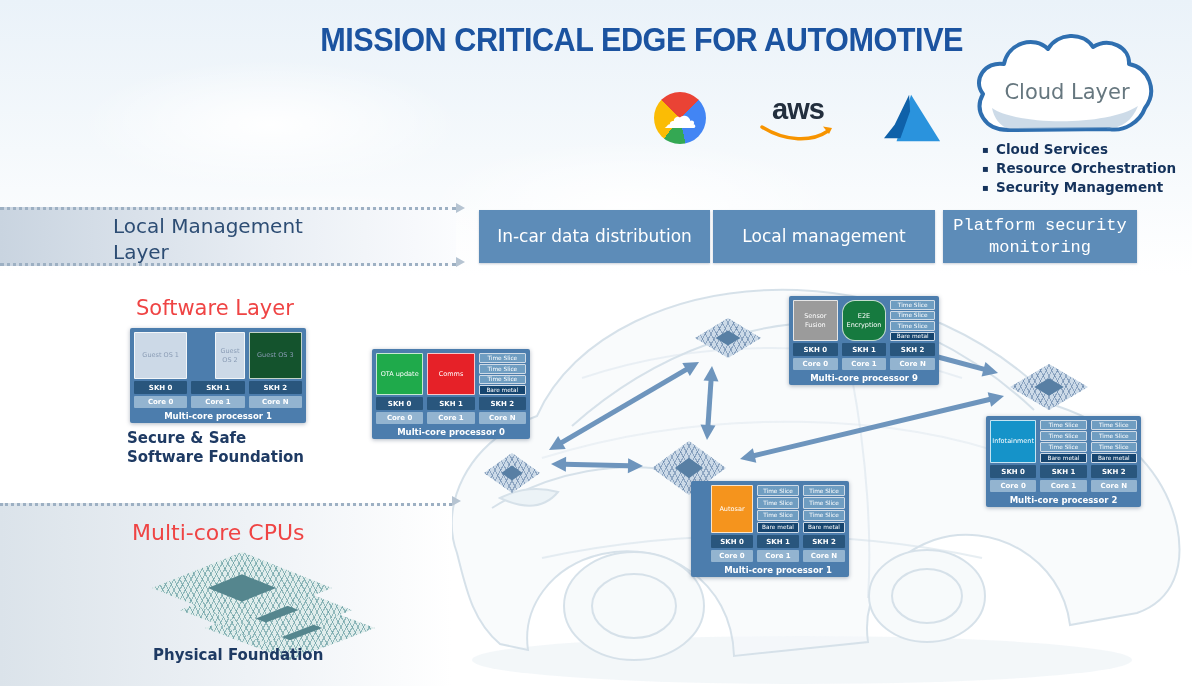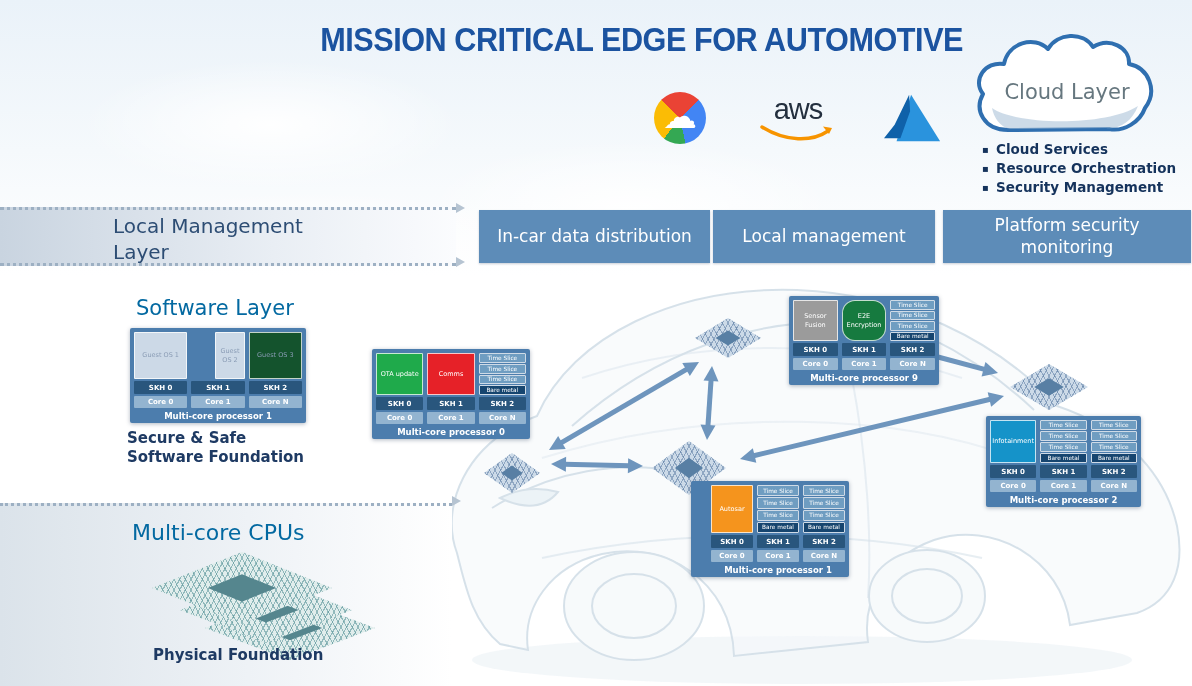--- a/index.html
+++ b/index.html
@@ -17,21 +17,21 @@
   .title{position:absolute;left:285px;top:20px;width:704px;height:46px;text-align:center;
          font-family:"Liberation Sans",sans-serif;font-weight:bold;font-size:34px;color:#1b53a0;
          transform:scaleX(.9);transform-origin:center;white-space:nowrap;letter-spacing:-.5px;}
 
   
   .gcloud{position:absolute;left:654px;top:92px;width:52px;height:52px;border-radius:50%;
           background:conic-gradient(from 0deg,#ea4335 0 45deg,#4285f4 45deg 168deg,#34a853 168deg 218deg,#fbbc05 218deg 315deg,#ea4335 315deg 360deg);}
   .gcloud::after{content:"☁";position:absolute;left:50%;top:50%;transform:translate(-50%,-56%);
           color:#ffffff;font-size:34px;line-height:1;}
   .awsbox{position:absolute;left:756px;top:94px;width:84px;height:50px;text-align:center;}
-  .awstext{font-family:"Liberation Sans",sans-serif;font-weight:normal;font-size:29px;color:#232f3e;
+  .awstext{font-family:"Liberation Sans",sans-serif;font-weight:bold;font-size:29px;color:#232f3e;
            letter-spacing:-1px;line-height:30px;}
   .azure{position:absolute;left:884px;top:92px;width:58px;height:52px;}
 
   
   .cloudsvg{position:absolute;left:968px;top:30px;width:196px;height:120px;}
   .cloudlabel{position:absolute;left:992px;top:80px;width:150px;text-align:center;
               font-size:21px;color:#66777f;}
   .cloudlist{position:absolute;left:980px;top:140px;width:215px;margin:0;padding:0;list-style:none;}
   .cloudlist li{position:relative;padding-left:16px;font-size:13.5px;font-weight:bold;color:#15335c;
                 line-height:19px;}
@@ -44,21 +44,21 @@
   .band2{position:absolute;left:0;top:503px;width:452px;height:183px;
         background:linear-gradient(90deg,#dbe3ea 0%,#eef2f6 55%,#ffffff 100%);
         border-top:3px dotted #9db0c3;}
   .tip{position:absolute;width:0;height:0;border:5px solid transparent;border-left:9px solid #b6c4d2;}
   .bandlabel{position:absolute;left:113px;top:213px;width:230px;font-size:20px;color:#2d4d74;line-height:1.3;}
   .lmbtn{position:absolute;top:210px;height:53px;background:#5d8cb8;color:#fff;
          display:flex;align-items:center;justify-content:center;text-align:center;
          font-size:17px;line-height:1.25;box-shadow:0 1px 2px rgba(40,60,90,.25);padding:0 10px;box-sizing:border-box;}
 
   
-  .sechead{position:absolute;font-size:21px;color:#0369a1;}
+  .sechead{position:absolute;font-size:21px;color:#ef4444;}
   .caption{position:absolute;font-size:15px;font-weight:bold;color:#1e3a63;line-height:1.25;}
 
   
   .proc{position:absolute;background:#4c7dad;border-radius:2px;padding:4px 4px 0 4px;
         display:flex;flex-direction:column;box-shadow:0 1px 4px rgba(30,50,80,.35);box-sizing:border-box;}
   .pcols{flex:1;display:flex;gap:4px;min-height:0;}
   .pcol{flex:1;display:flex;flex-direction:column;gap:2px;min-width:0;}
   .papp{flex:1;display:flex;align-items:center;justify-content:center;text-align:center;
         font-size:6.5px;line-height:1.25;border:1px solid rgba(255,255,255,.75);border-radius:1px;
         padding:1px;overflow:hidden;}
@@ -142,21 +142,21 @@
     <li>Security Management</li>
   </ul>
 
   <div class="band"></div>
   <div class="tip" style="left:456px;top:203px;"></div>
   <div class="tip" style="left:456px;top:257px;"></div>
   <div class="bandlabel">Local Management Layer</div>
 
   <div class="lmbtn" style="left:479px;width:231px;">In-car data distribution</div>
   <div class="lmbtn" style="left:713px;width:222px;">Local management</div>
-  <div class="lmbtn" style="left:943px;width:248px;">Platform security monitoring</div>
+  <div class="lmbtn" style="left:943px;width:194px;font-family:Liberation Mono, monospace;">Platform security monitoring</div>
 
   <div class="sechead" style="left:136px;top:296px;">Software Layer</div>
   <div class="proc" style="left:130px;top:328px;width:176px;height:95px;">
       <div class="pcols">
         <div class="pcol">
           <div class="papp" style="background: rgb(204, 217, 231); color: rgb(138, 156, 181); text-align: right;">Guest OS 1</div>
           <div class="pskh">SKH 0</div>
           <div class="pcore">Core 0</div>
         </div>
         <div class="pcol">

